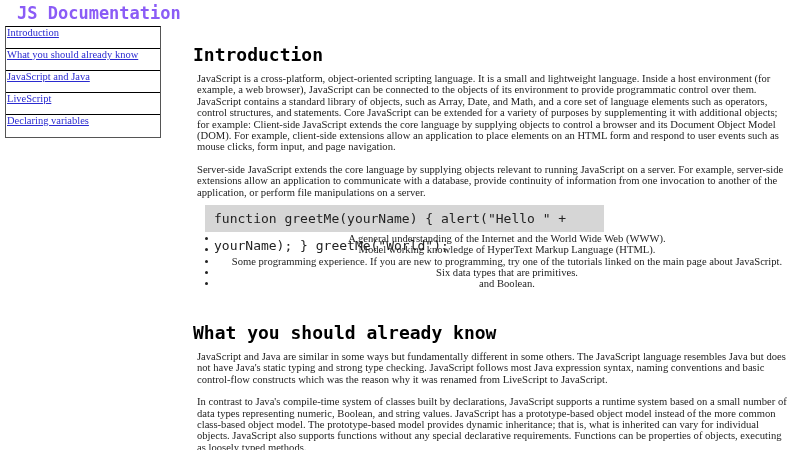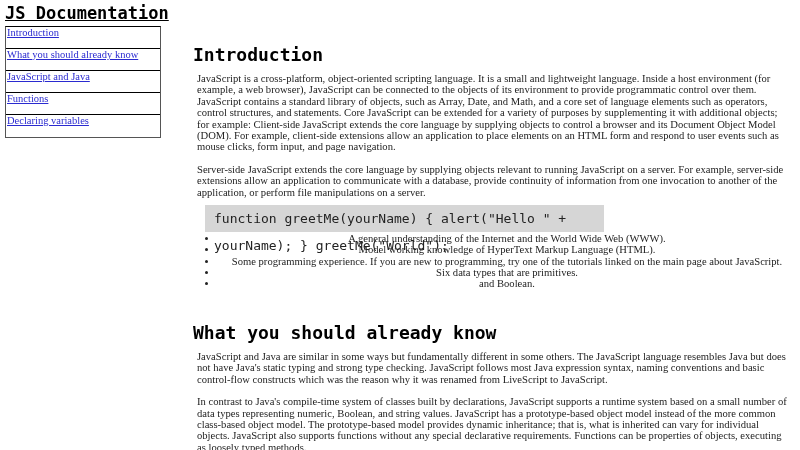--- a/index.html
+++ b/index.html
@@ -1,38 +1,38 @@
 <!DOCTYPE html>
 <html><head>
 <meta charset="utf-8">
 <style>
   html, body { margin: 0; padding: 0; background: #fff; width: 800px; height: 450px; overflow: hidden; }
   body { font-family: "Liberation Serif", serif; font-size: 10.6px; color: #222; position: relative; }
   #navbar { position: absolute; left: 5px; top: 0; width: 156px; }
-  #navbar header { font-family: "DejaVu Sans Mono", monospace; font-weight: bold; font-size: 17px; color: #000000; line-height: 26px; height: 26px; white-space: nowrap; margin-left: 0; text-decoration: underline; }
+  #navbar header { font-family: "DejaVu Sans Mono", monospace; font-weight: bold; font-size: 17px; color: #8b5cf6; line-height: 26px; height: 26px; white-space: nowrap; margin-left: 12px; }
   #nav-list { border: 1px solid #555; border-top: 1px solid #000; }
   .nav-link { display: block; height: 21px; border-bottom: 1px solid #000; color: #2a2ad0; text-decoration: underline; font-size: 10.5px; line-height: 12px; padding-left: 1px; box-sizing: content-box; }
   .nav-link:last-child { border-bottom: none; height: 22px; }
   #main-doc { position: absolute; left: 193px; top: 0; width: 603px; }
   .section-header { font-family: "DejaVu Sans Mono", monospace; font-weight: bold; font-size: 18px; color: #000; margin: 0; }
   p { margin: 4px; line-height: 11.4px; }
   .code { background: #d6d6d6; font-family: "DejaVu Sans Mono", monospace; font-size: 13px; color: #222; width: 382px; margin-left: 12px; padding: 0 8px 0 9px; box-sizing: content-box; }
   ul { margin: 0; padding-left: 25px; line-height: 11.3px; }
   li { list-style: disc; text-align: center; }
 </style>
 </head>
 <body>
 
 <nav id="navbar">
   <header>JS Documentation</header>
   <div id="nav-list">
     <a class="nav-link" href="#">Introduction</a>
     <a class="nav-link" href="#">What you should already know</a>
     <a class="nav-link" href="#">JavaScript and Java</a>
-    <a class="nav-link" href="#">Functions</a>
+    <a class="nav-link" href="#">LiveScript</a>
     <a class="nav-link" href="#">Declaring variables</a>
   </div>
 </nav>
 
 <main id="main-doc">
   <section style="position:absolute; top:44px; left:0; width:603px;">
     <header class="section-header" style="line-height:22px;">Introduction</header>
     <p style="margin-top:7px;">JavaScript is a cross-platform, object-oriented scripting language. It is a small and lightweight language. Inside a host environment (for example, a web browser), JavaScript can be connected to the objects of its environment to provide programmatic control over them. JavaScript contains a standard library of objects, such as Array, Date, and Math, and a core set of language elements such as operators, control structures, and statements. Core JavaScript can be extended for a variety of purposes by supplementing it with additional objects; for example: Client-side JavaScript extends the core language by supplying objects to control a browser and its Document Object Model (DOM). For example, client-side extensions allow an application to place elements on an HTML form and respond to user events such as mouse clicks, form input, and page navigation.</p>
     <p style="margin-top:11px;">Server-side JavaScript extends the core language by supplying objects relevant to running JavaScript on a server. For example, server-side extensions allow an application to communicate with a database, provide continuity of information from one invocation to another of the application, or perform file manipulations on a server.</p>
     <div class="code" style="margin-top:7px; height:27px; line-height:27px;">

